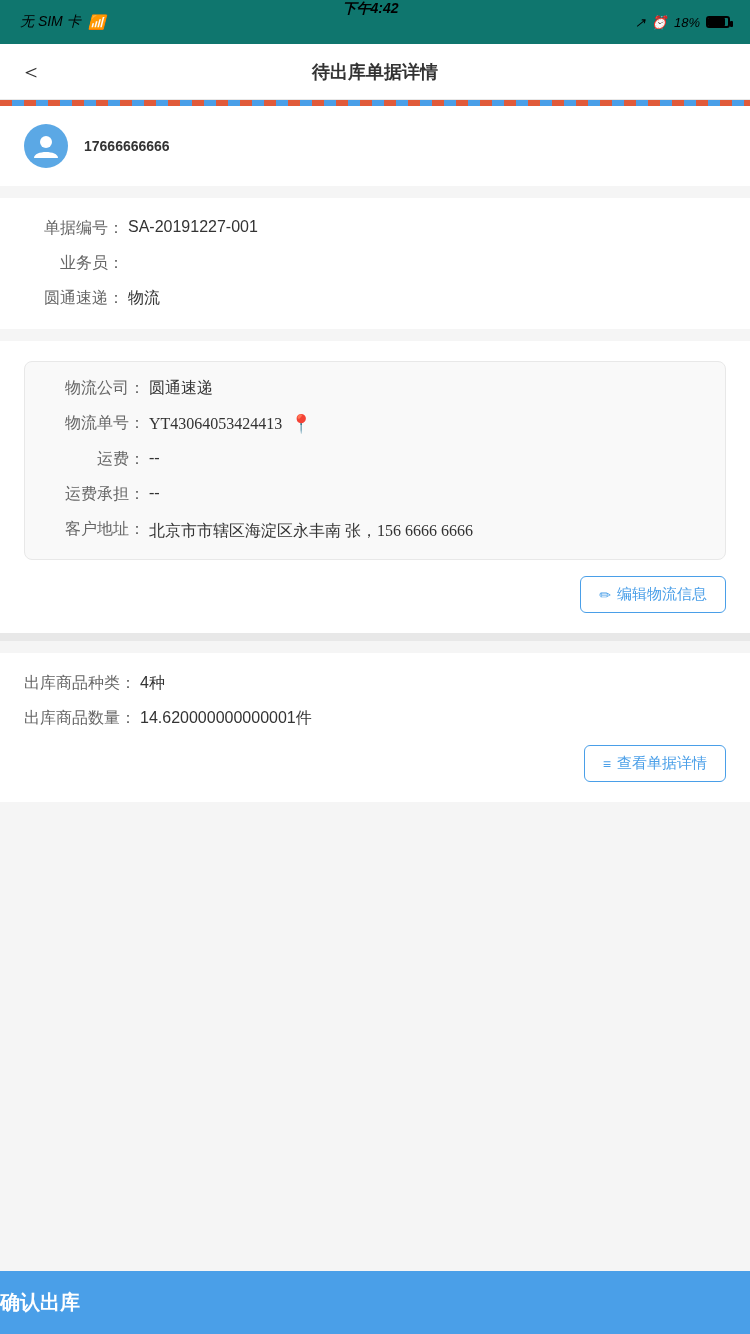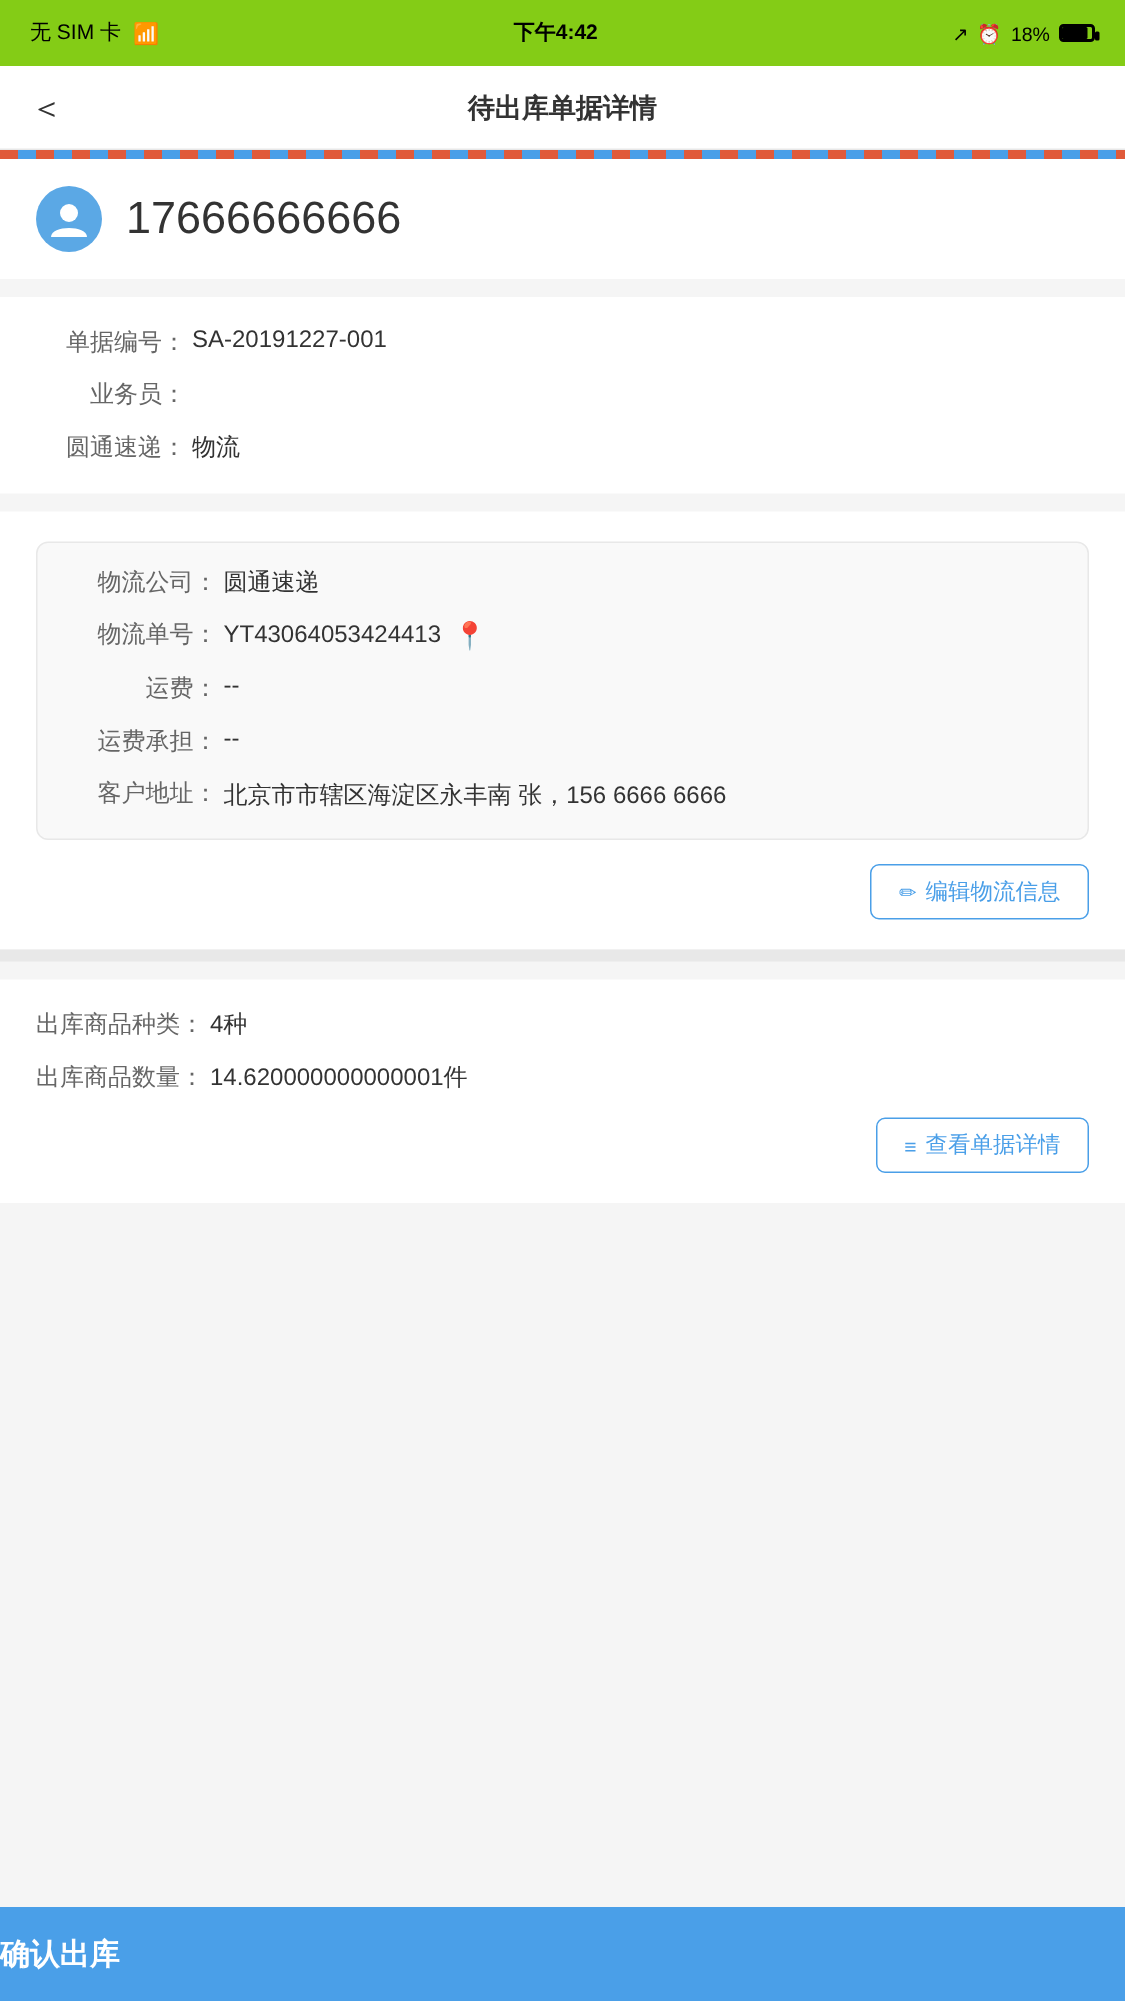--- a/index.html
+++ b/index.html
@@ -9,27 +9,27 @@
       background: #f5f5f5;
       width: 750px;
       min-height: 1334px;
       position: relative;
       overflow-x: hidden;
     }
 
     
     .status-bar {
       height: 44px;
-      background: #84cc16;
-      display: flex;
-      align-items: center;
+      background: #0f766e;
+      display: flex;
       justify-content: space-between;
       padding: 0 20px;
       font-size: 15px;
       font-weight: 500;
+      font-style: italic;
     }
     .status-left { font-size: 14px; color: #000; display: flex; align-items: center; gap: 8px; }
     .status-center { font-size: 14px; font-weight: 600; color: #000; }
     .status-right { display: flex; align-items: center; gap: 6px; font-size: 13px; color: #000; }
     .wifi-icon { font-size: 14px; }
     .battery-icon {
       width: 24px; height: 12px; border: 2px solid #000; border-radius: 3px; position: relative; display: inline-block;
     }
     .battery-icon::after {
       content: ''; position: absolute; right: -5px; top: 3px; width: 3px; height: 6px; background: #000; border-radius: 1px;
@@ -80,22 +80,22 @@
       gap: 16px;
     }
     .user-avatar {
       width: 44px; height: 44px;
       background: #5ba8e5;
       border-radius: 50%;
       display: flex; align-items: center; justify-content: center;
     }
     .user-avatar svg { width: 28px; height: 28px; }
     .user-phone {
-      font-size: 30px;
-      font-weight: 400;
+      font-size: 14px;
+      font-weight: 700;
       color: #333;
       text-align: center;
     }
 
     
     .section {
       background: #fff;
       margin-top: 12px;
       padding: 20px 24px;
     }
@@ -127,20 +127,21 @@
       cursor: pointer;
     }
 
     
     .card-section {
       background: #f9f9f9;
       border: 1px solid #e8e8e8;
       border-radius: 8px;
       margin: 0 0 0 0;
       padding: 16px 20px;
+      font-family: Liberation Serif, serif;
     }
 
     
     .btn-row {
       display: flex;
       justify-content: flex-end;
       margin-top: 16px;
     }
     .outline-btn {
       border: 1px solid #4a9fe8;

